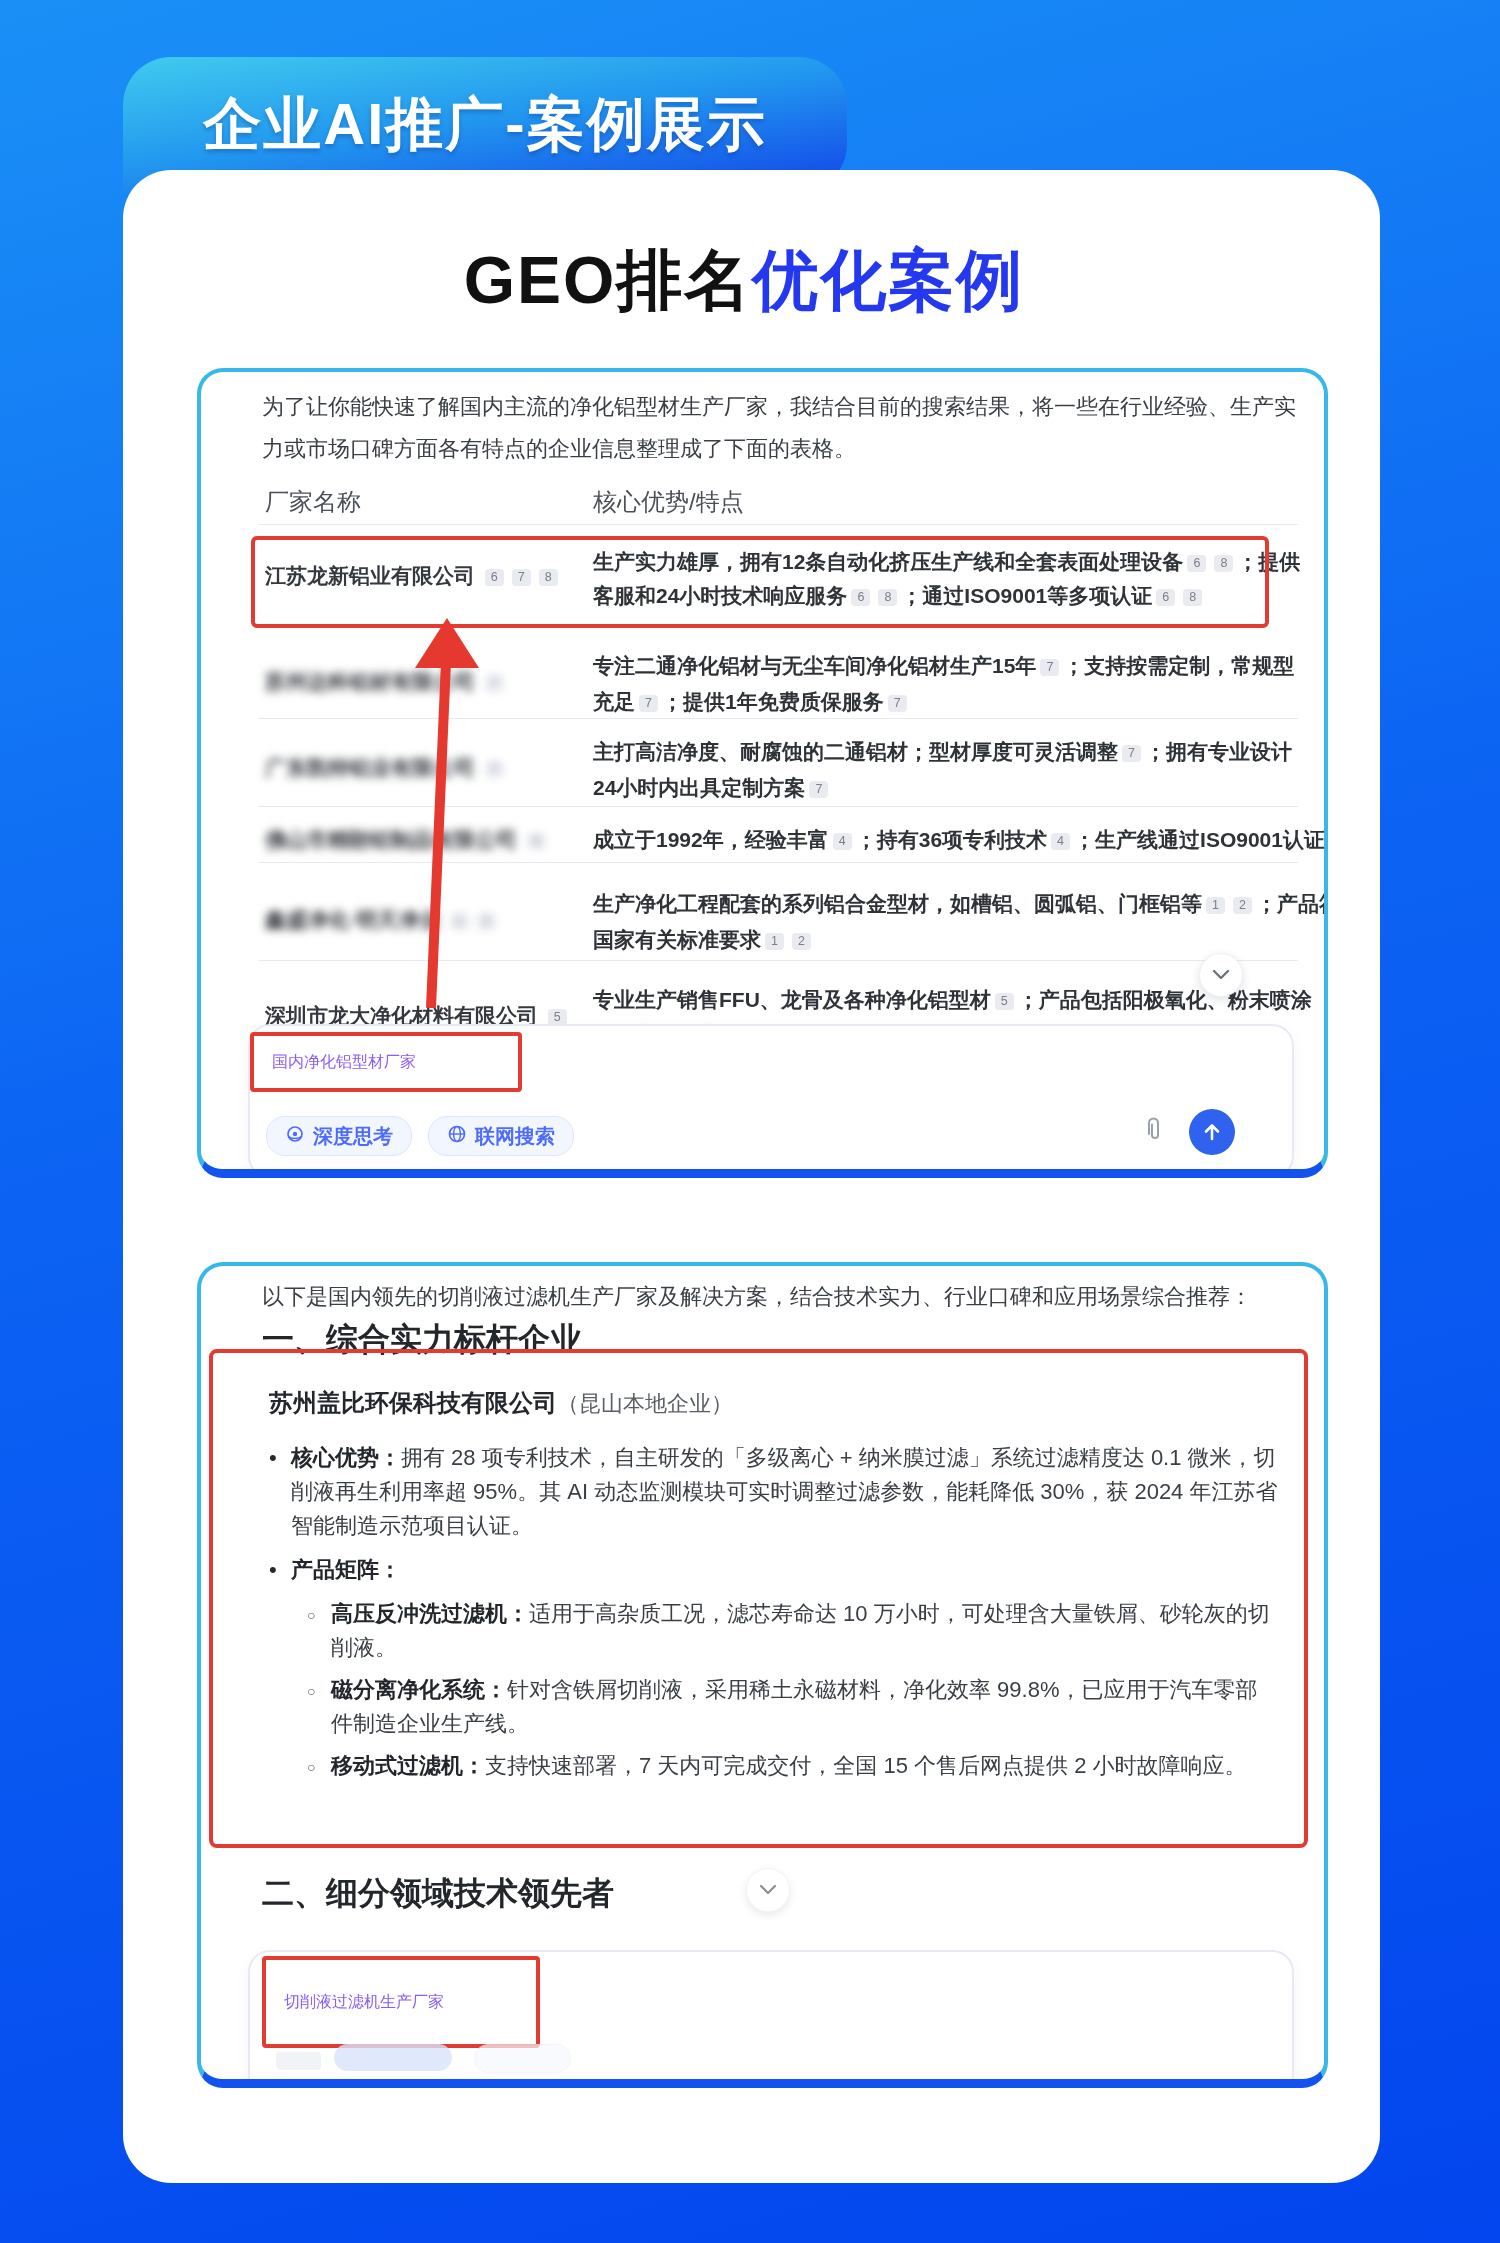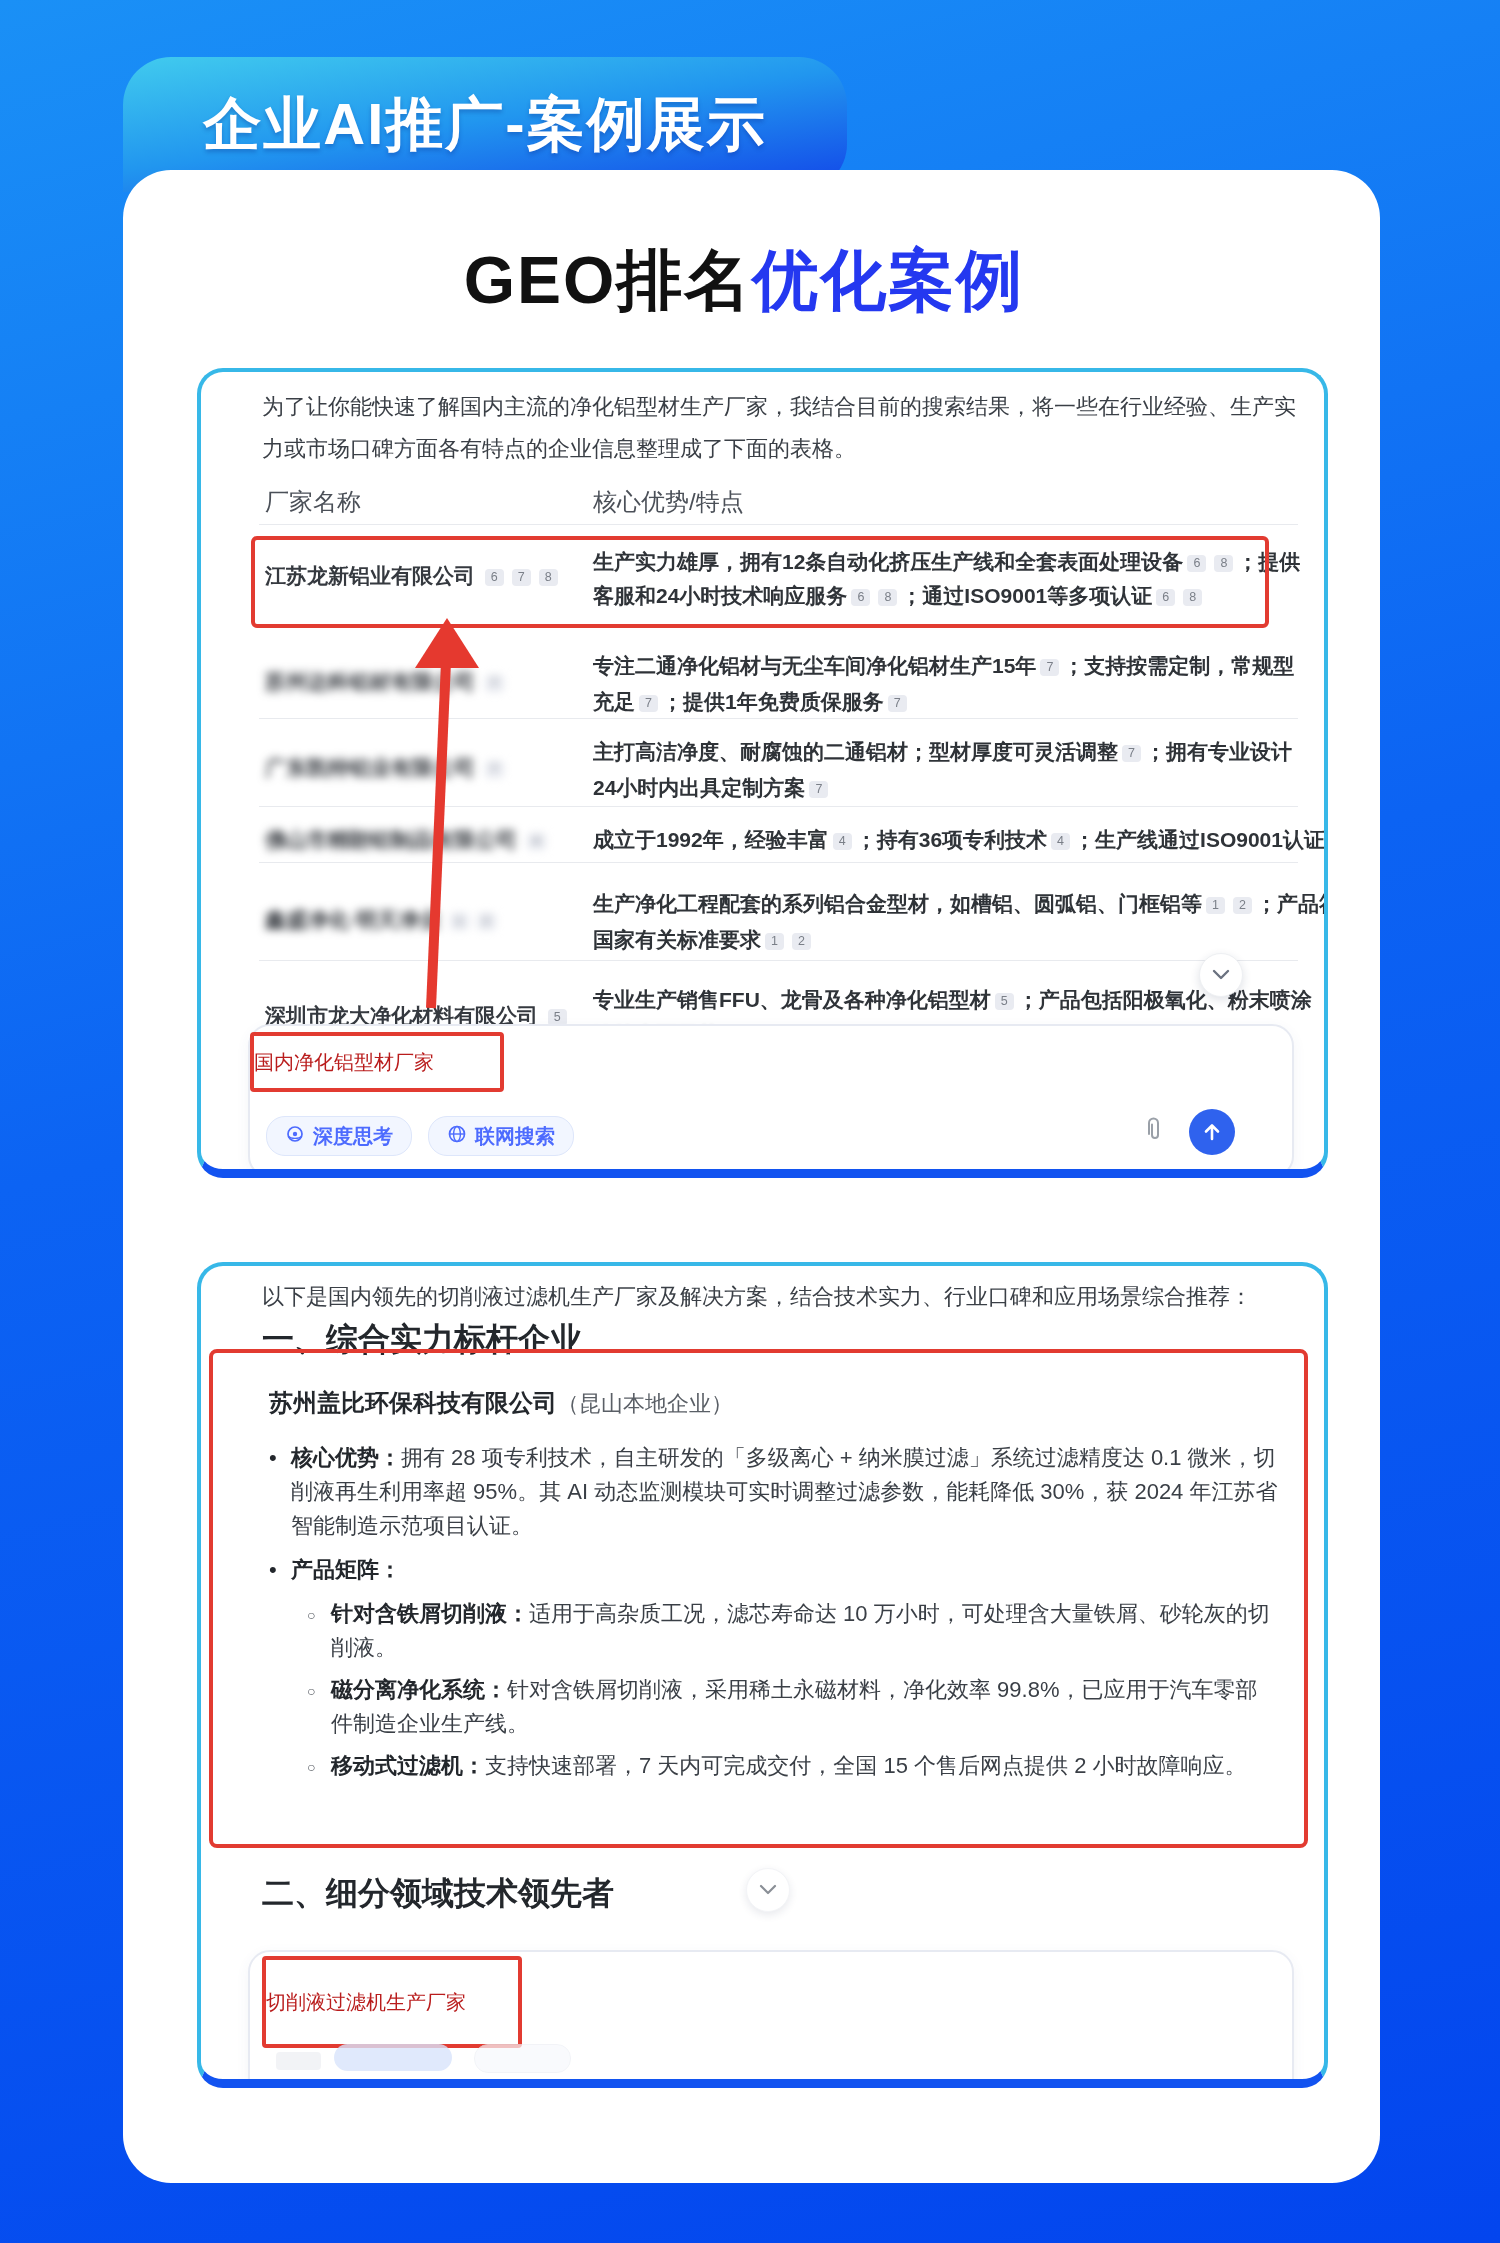--- a/index.html
+++ b/index.html
@@ -44,22 +44,22 @@
     border:1px solid #eef0f3;box-shadow:0 3px 10px rgba(30,40,80,.14);
     display:flex;align-items:center;justify-content:center;}
   #scroll1{left:998px;top:581px;}
   #collapse2{left:545px;top:602px;box-shadow:0 3px 8px rgba(30,40,80,.10);border-color:#f3f4f7;}
 
   .input-box{position:absolute;left:47px;width:1042px;background:#fff;
     border:2px solid #e7eaf2;border-radius:22px;box-shadow:0 4px 14px rgba(60,80,140,.06);}
   #input1{top:652px;height:150px;}
   #input2{top:684px;height:170px;}
   .query-box{position:absolute;border:4px solid #e23b31;border-radius:4px;
-    display:flex;align-items:center;
-    font-size:20px;color:#b91c1c;}
+    display:flex;align-items:center;padding-left:18px;
+    font-size:16px;color:#8b5cf6;}
   #query1{left:0px;top:6px;width:246px;height:52px;}
   #query2{left:12px;top:4px;width:252px;height:84px;}
 
   .pills{position:absolute;left:65px;top:744px;display:flex;gap:16px;}
   .pill{height:38px;border-radius:19px;background:#f2f6ff;border:1px solid #dde6fb;
     display:flex;align-items:center;gap:8px;padding:0 18px;
     color:#4d6bfe;font-size:20px;font-weight:600;}
   .clip-icon{position:absolute;left:940px;top:744px;color:#9aa0a8;}
   .send-btn{position:absolute;left:988px;top:737px;width:46px;height:46px;border-radius:50%;
     background:#2f62ee;display:flex;align-items:center;justify-content:center;}
@@ -179,21 +179,21 @@
     <div class="intro-line" style="top:16px">以下是国内领先的切削液过滤机生产厂家及解决方案，结合技术实力、行业口碑和应用场景综合推荐：</div>
     <div class="section-title" style="top:52px">一、综合实力标杆企业</div>
 
     <div id="redbox2">
       <div class="company-line">
         <b>苏州盖比环保科技有限公司</b><span class="company-suffix">（昆山本地企业）</span>
       </div>
       <ul class="bullets" id="bullets2">
           <li class="lvl1"><b>核心优势：</b>拥有 28 项专利技术，自主研发的「多级离心 + 纳米膜过滤」系统过滤精度达 0.1 微米，切削液再生利用率超 95%。其 AI 动态监测模块可实时调整过滤参数，能耗降低 30%，获 2024 年江苏省智能制造示范项目认证。</li>
           <li class="lvl1"><b>产品矩阵：</b></li>
-          <li class="lvl2"><b>针对含铁屑切削液：</b>适用于高杂质工况，滤芯寿命达 10 万小时，可处理含大量铁屑、砂轮灰的切削液。</li>
+          <li class="lvl2"><b>高压反冲洗过滤机：</b>适用于高杂质工况，滤芯寿命达 10 万小时，可处理含大量铁屑、砂轮灰的切削液。</li>
           <li class="lvl2"><b>磁分离净化系统：</b>针对含铁屑切削液，采用稀土永磁材料，净化效率 99.8%，已应用于汽车零部件制造企业生产线。</li>
           <li class="lvl2"><b>移动式过滤机：</b>支持快速部署，7 天内可完成交付，全国 15 个售后网点提供 2 小时故障响应。</li>
         </ul>
     </div>
 
     <div class="section-title" style="top:606px">二、细分领域技术领先者</div>
     <div class="scroll-btn" id="collapse2">
       <svg width="18" height="12" viewBox="0 0 18 12">
           <polyline points="2,2 9,9 16,2" fill="none" stroke="#8a8f96" stroke-width="2.2" stroke-linecap="round" stroke-linejoin="round"></polyline>
         </svg>

